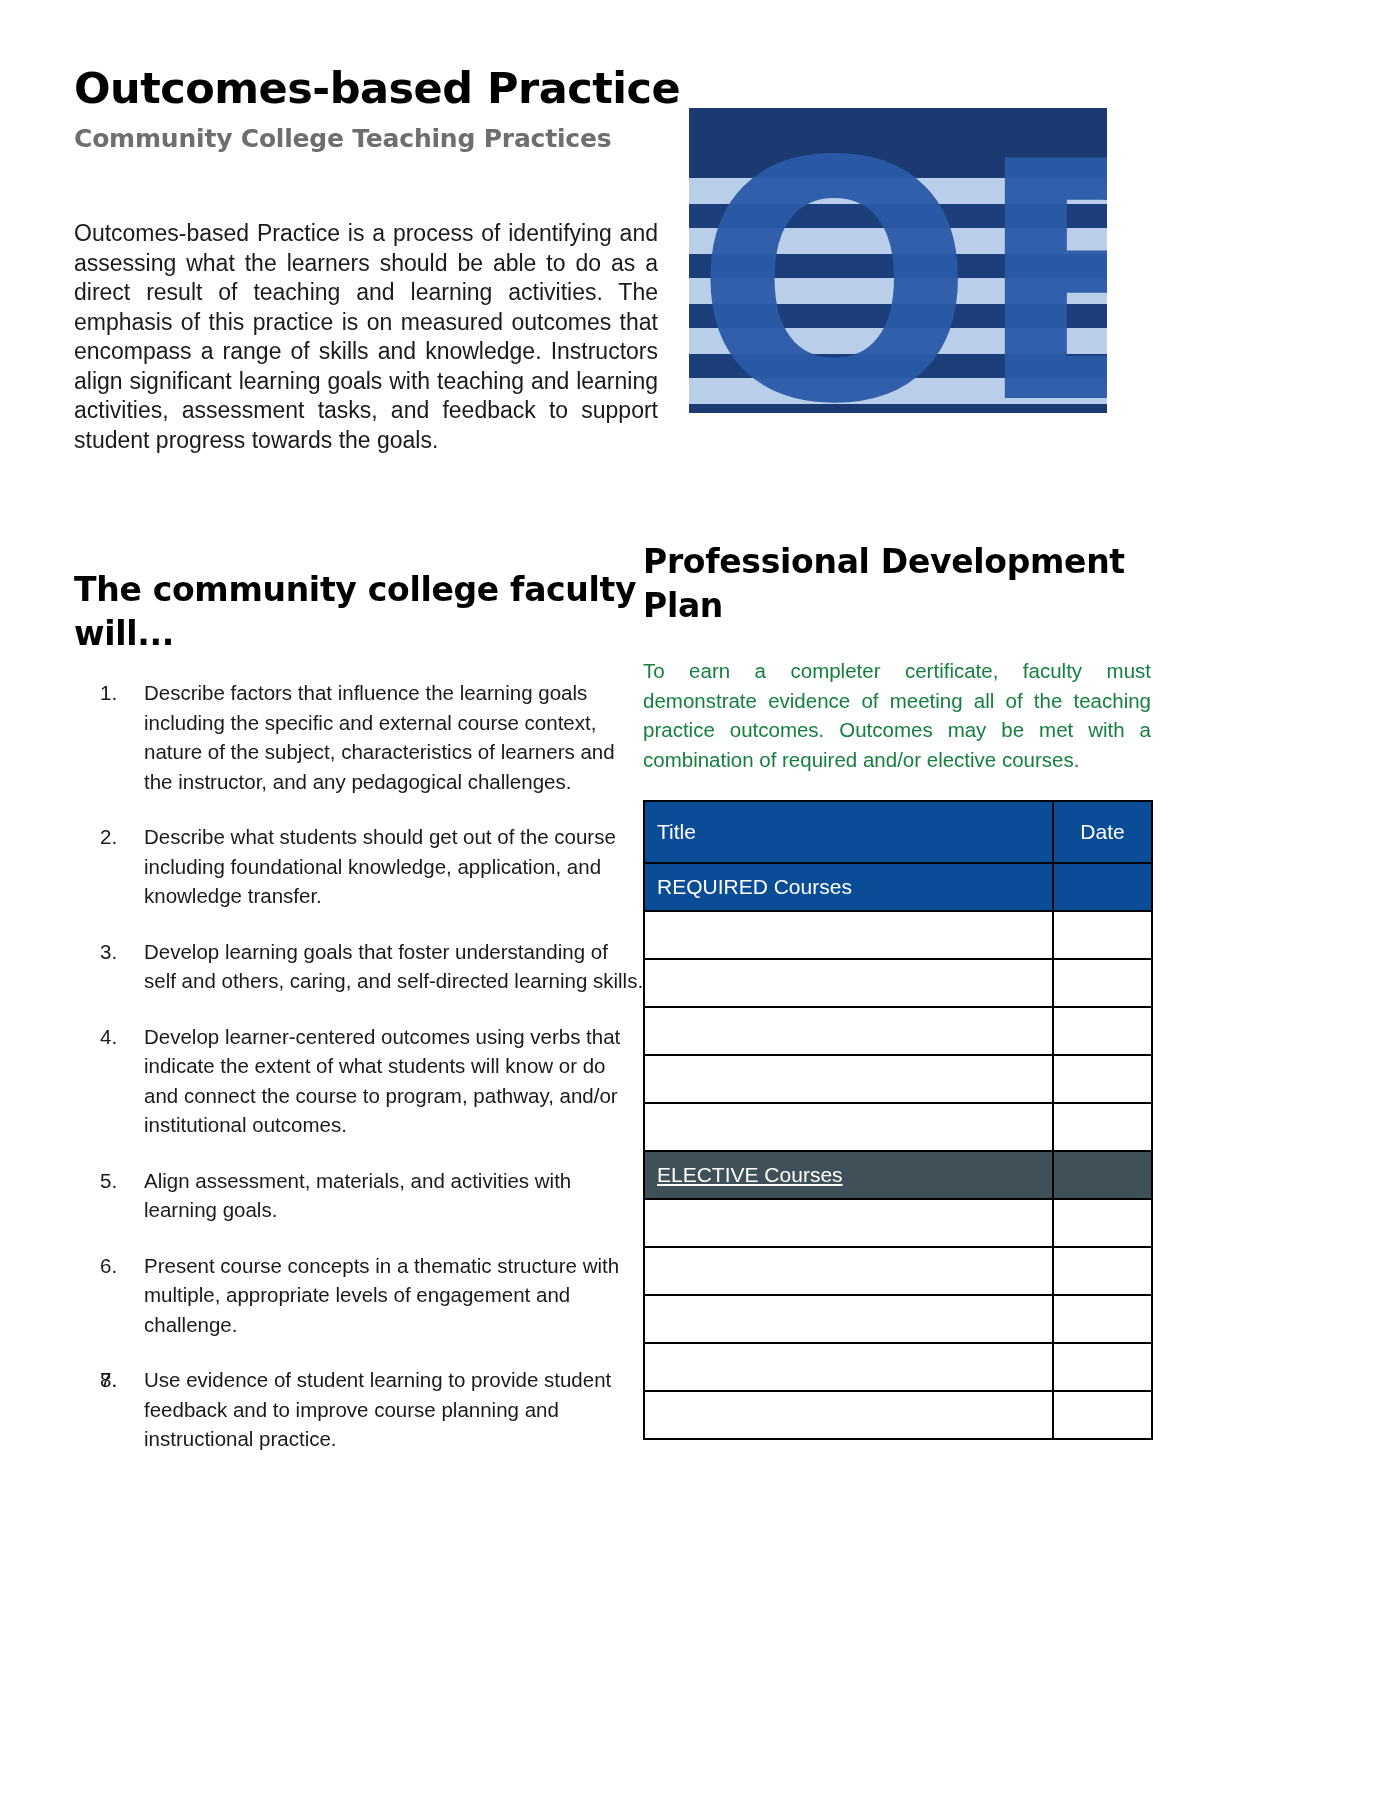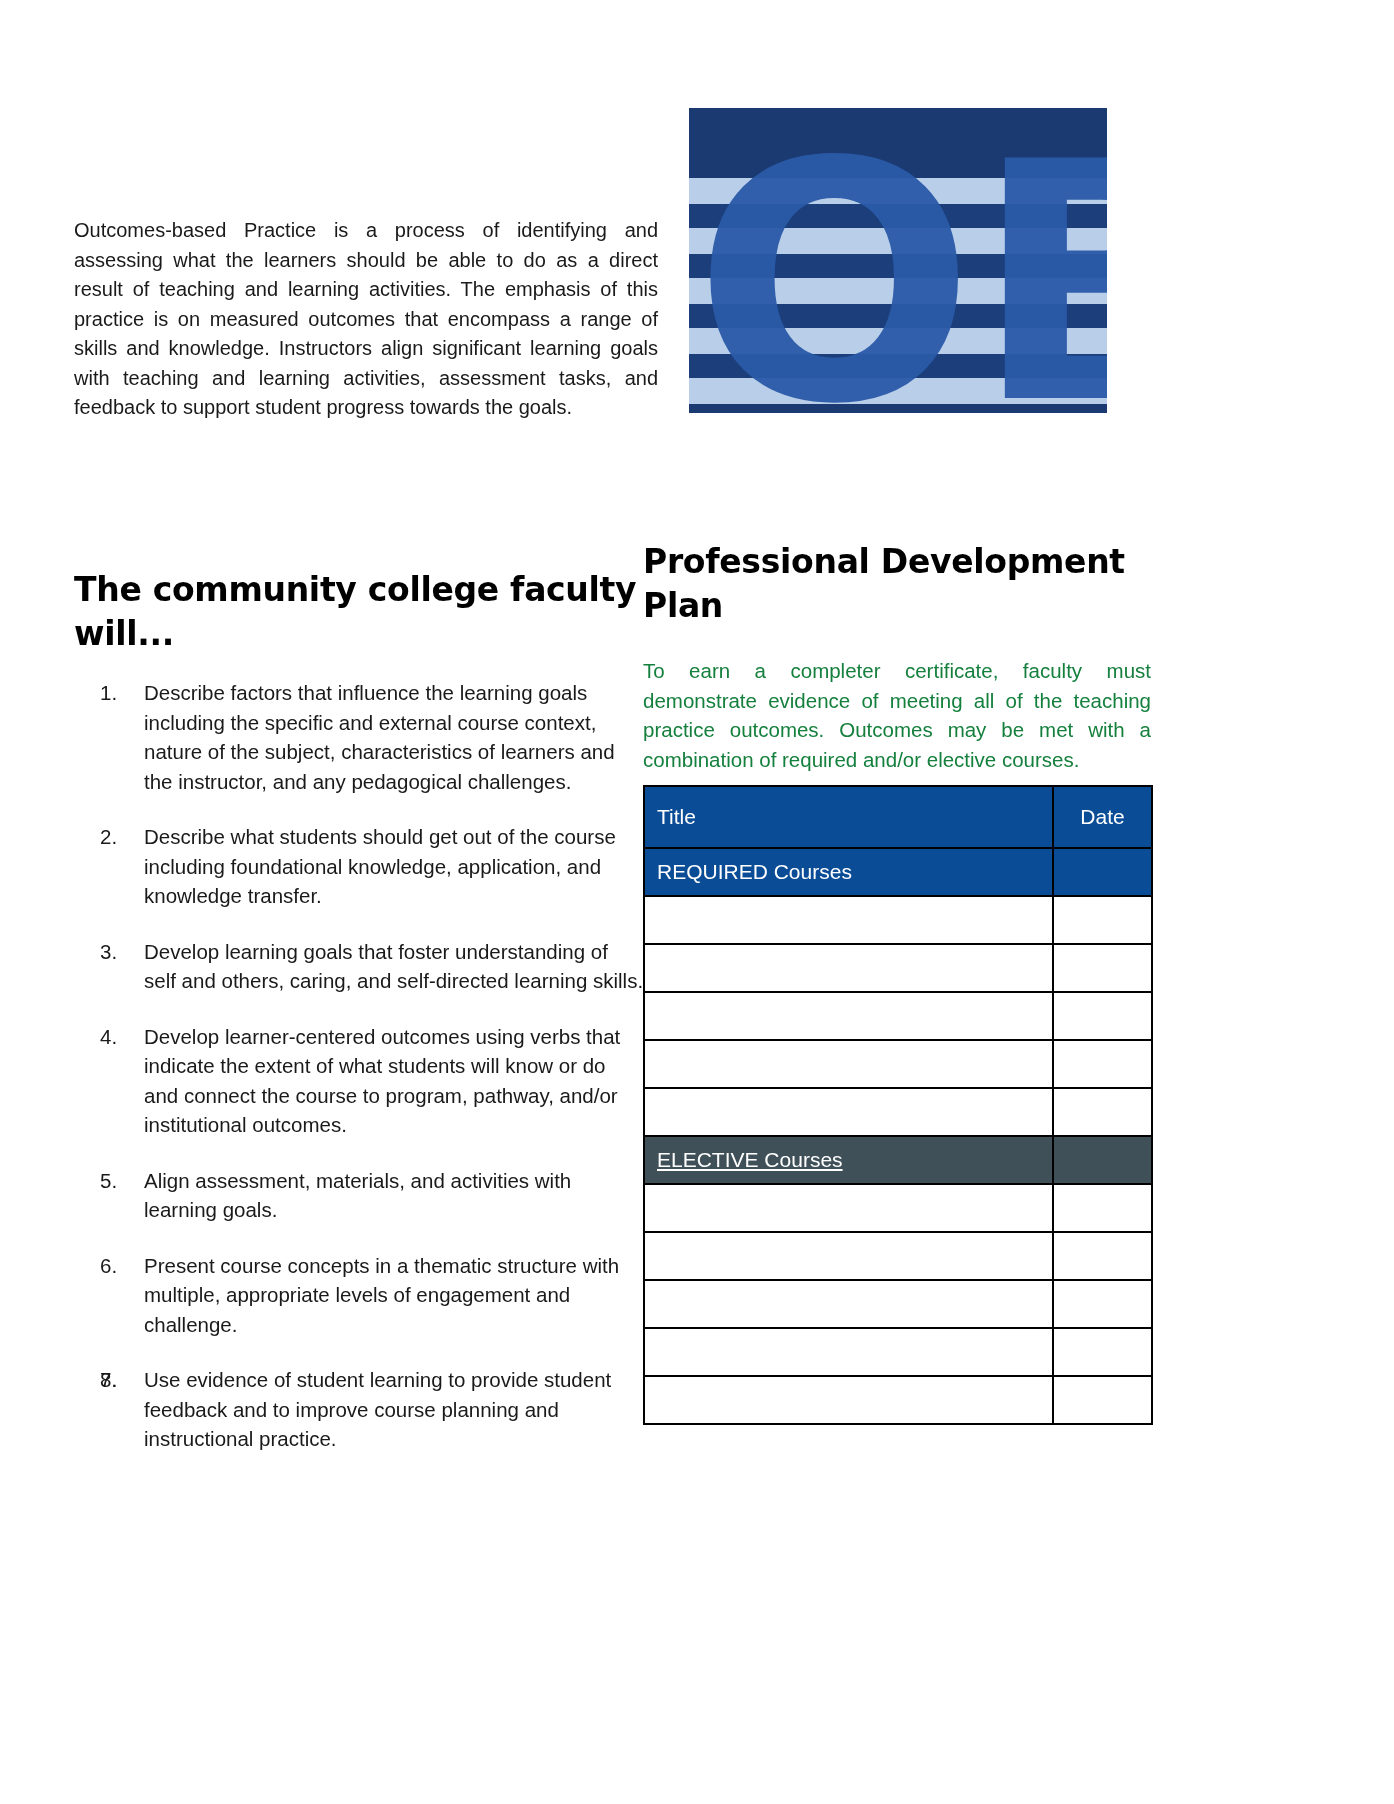--- a/index.html
+++ b/index.html
@@ -52,21 +52,21 @@
     color: #6e6e6e;
     margin: 8px 0 0 0;
     white-space: nowrap;
   }
 
   .intro {
     position: absolute;
     left: 74px;
     top: 196px;
     width: 584px;
-    font-size: 20px;
+    font-size: 23px;
     line-height: 29.5px;
     text-align: justify;
     text-justify: inter-word;
     color: #1a1a1a;
   }
 
   
   .logo {
     position: absolute;
     left: 689px;
@@ -158,21 +158,21 @@
     margin: 28px 0 0 0;
     font-size: 20.5px;
     line-height: 29.5px;
     text-align: justify;
     text-justify: inter-word;
     color: #15803d;
   }
 
   
   .pdp-table {
-    margin-top: 11px;
+    margin-top: 26px;
     width: 508px;
     border-collapse: collapse;
     table-layout: fixed;
   }
   .pdp-table td,
   .pdp-table th {
     border: 2.2px solid #000000;
     padding: 0;
     height: 46px;
     vertical-align: middle;
@@ -216,20 +216,24 @@
   .blank-cell {
     background: #ffffff;
     height: 46px;
   }
 </style>
 </head>
 <body>
 
 <div class="page">
 
+  <div class="header-zone">
+    <h1 class="title">Outcomes-based Practice</h1>
+    <h2 class="subtitle">Community College Teaching Practices</h2>
+  </div>
 
   <p class="intro">Outcomes-based Practice is a process of identifying and assessing what the learners should be able to do as a direct result of teaching and learning activities. The emphasis of this practice is on measured outcomes that encompass a range of skills and knowledge. Instructors align significant learning goals with teaching and learning activities, assessment tasks, and feedback to support student progress towards the goals.</p>
 
   <div class="logo">
     <div class="logo-stripes">
       <div class="band-mid"></div>
       <div class="stripe s1"></div>
       <div class="stripe s2"></div>
       <div class="stripe s3"></div>
       <div class="stripe s4"></div>

